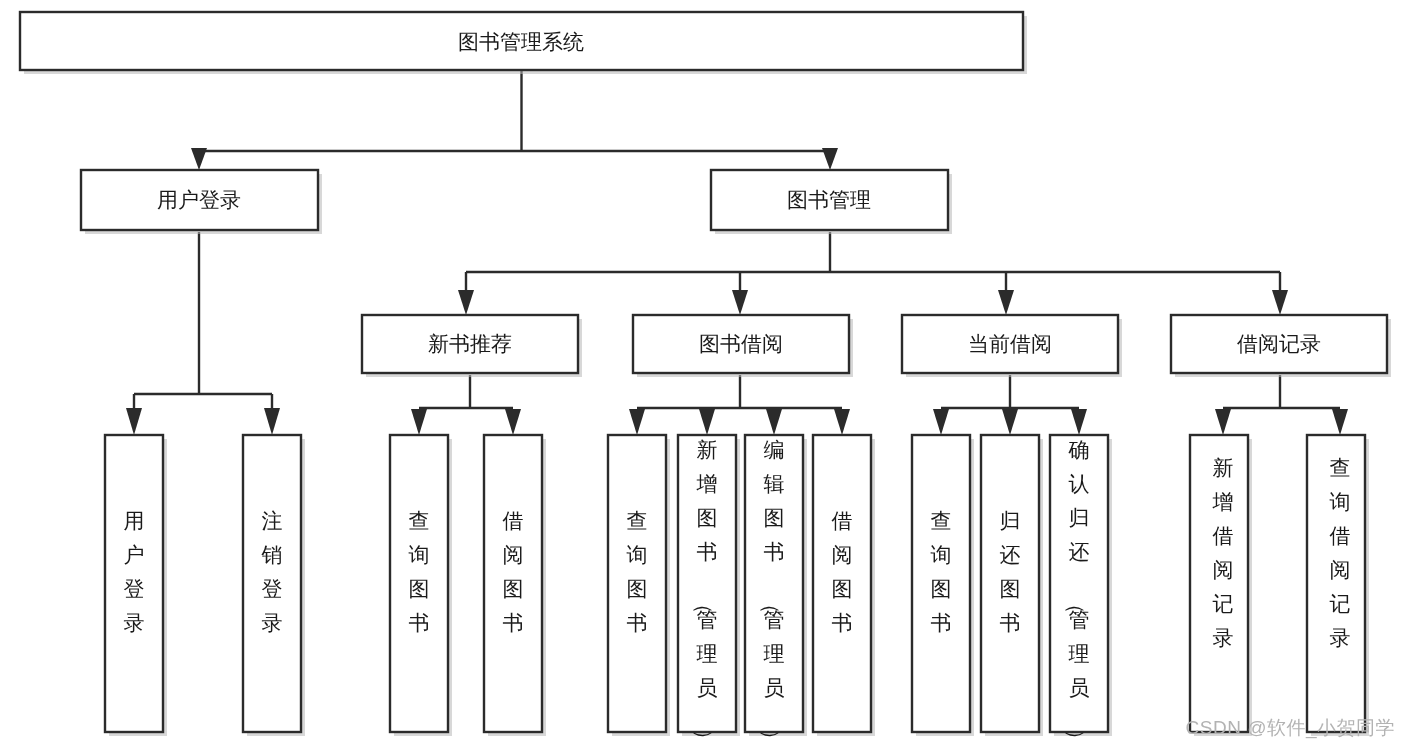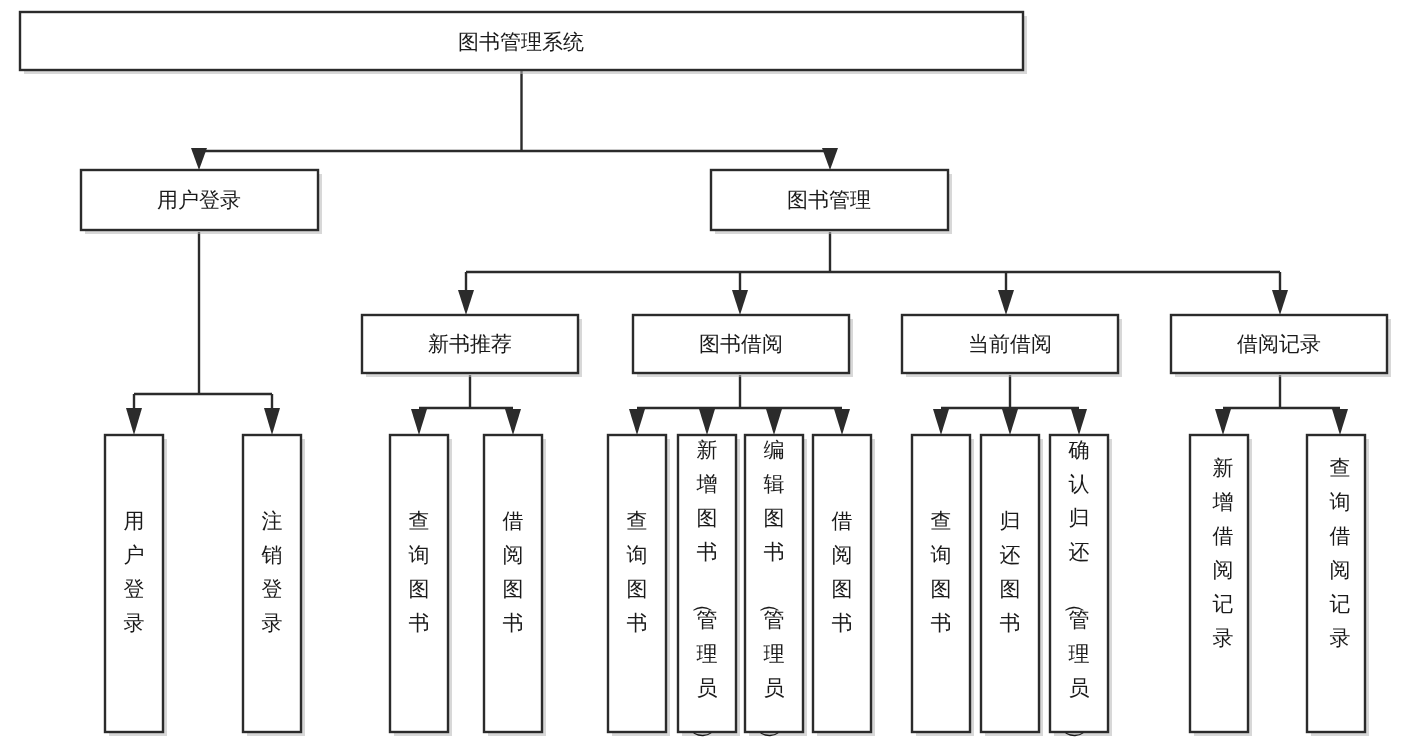--- a/index.html
+++ b/index.html
@@ -230,13 +230,14 @@
         <text class="node-label-v" x="774" y="457"><tspan x="774" dy="0">编</tspan><tspan x="774" dy="34">辑</tspan><tspan x="774" dy="34">图</tspan><tspan x="774" dy="34">书</tspan><tspan x="774" dy="34" rotate="90">（</tspan><tspan x="774" dy="34">管</tspan><tspan x="774" dy="34">理</tspan><tspan x="774" dy="34">员</tspan><tspan x="774" dy="34" rotate="90">）</tspan></text>
         <text class="node-label-v" x="842" y="528"><tspan x="842" dy="0">借</tspan><tspan x="842" dy="34">阅</tspan><tspan x="842" dy="34">图</tspan><tspan x="842" dy="34">书</tspan></text>
         <text class="node-label-v" x="941" y="528"><tspan x="941" dy="0">查</tspan><tspan x="941" dy="34">询</tspan><tspan x="941" dy="34">图</tspan><tspan x="941" dy="34">书</tspan></text>
         <text class="node-label-v" x="1010" y="528"><tspan x="1010" dy="0">归</tspan><tspan x="1010" dy="34">还</tspan><tspan x="1010" dy="34">图</tspan><tspan x="1010" dy="34">书</tspan></text>
         <text class="node-label-v" x="1079" y="457"><tspan x="1079" dy="0">确</tspan><tspan x="1079" dy="34">认</tspan><tspan x="1079" dy="34">归</tspan><tspan x="1079" dy="34">还</tspan><tspan x="1079" dy="34" rotate="90">（</tspan><tspan x="1079" dy="34">管</tspan><tspan x="1079" dy="34">理</tspan><tspan x="1079" dy="34">员</tspan><tspan x="1079" dy="34" rotate="90">）</tspan></text>
         <text class="node-label-v" x="1223" y="475"><tspan x="1223" dy="0">新</tspan><tspan x="1223" dy="34">增</tspan><tspan x="1223" dy="34">借</tspan><tspan x="1223" dy="34">阅</tspan><tspan x="1223" dy="34">记</tspan><tspan x="1223" dy="34">录</tspan></text>
         <text class="node-label-v" x="1340" y="475"><tspan x="1340" dy="0">查</tspan><tspan x="1340" dy="34">询</tspan><tspan x="1340" dy="34">借</tspan><tspan x="1340" dy="34">阅</tspan><tspan x="1340" dy="34">记</tspan><tspan x="1340" dy="34">录</tspan></text>
       </g>
   </svg>
 
+  <div class="watermark">CSDN @软件_小贺同学</div>
 </div>
 
 </body></html>

